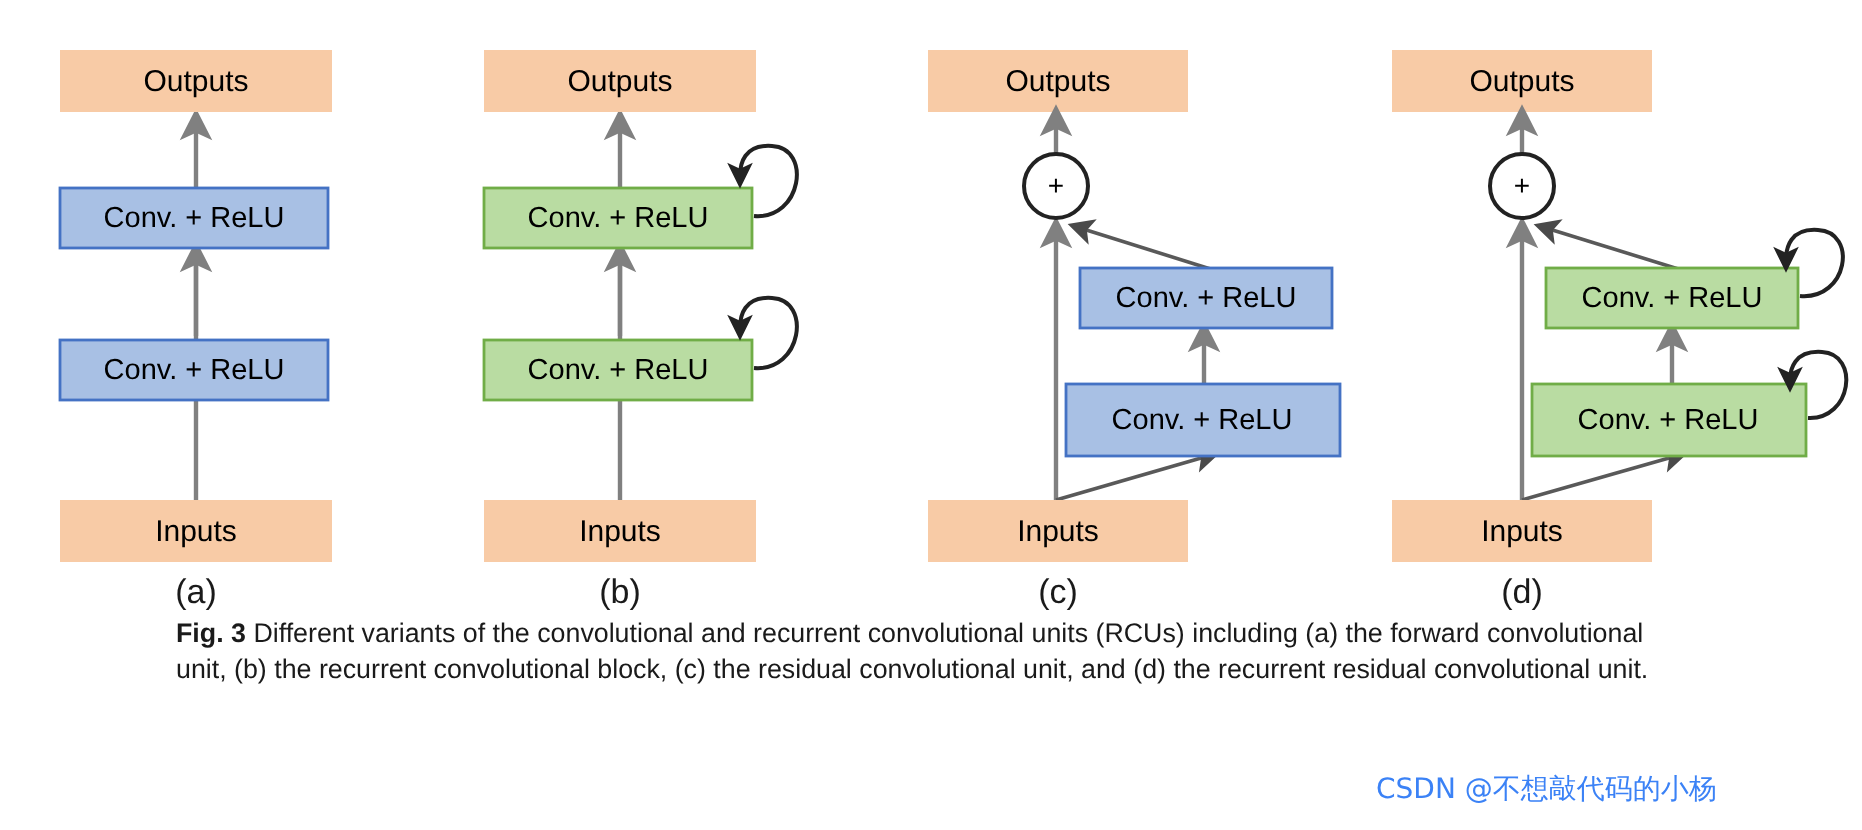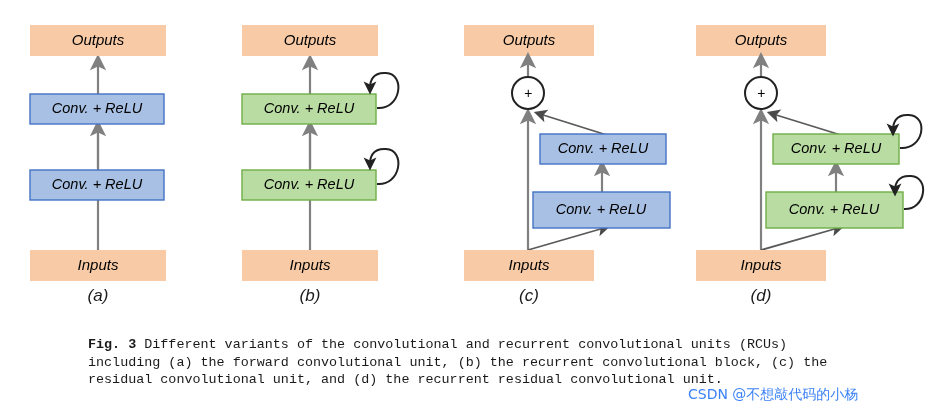--- a/index.html
+++ b/index.html
@@ -14,21 +14,20 @@
     overflow: hidden;
     font-family: "Liberation Sans", sans-serif;
     color: #1a1a1a;
   }
   #figure-area {
     position: absolute;
     left: 0;
     top: 0;
     width: 931px;
     height: 310px;
-    font-style: italic;
   }
   #figure-svg {
     display: block;
     width: 931px;
     height: 310px;
   }
   .node-text {
     font-family: "Liberation Sans", sans-serif;
     font-size: 15px;
     fill: #000000;
@@ -86,23 +85,23 @@
     fill: none;
   }
   .plus-circle {
     fill: #ffffff;
     stroke: #222222;
     stroke-width: 2.0;
   }
   #caption {
     position: absolute;
     left: 88px;
-    top: 336px;
+    top: 308px;
     width: 760px;
-    font-family: Liberation Mono, monospace;
+    font-family: Liberation Sans, sans-serif;
     font-size: 13.4px;
     line-height: 17.6px;
     color: #1a1a1a;
     text-align: left;
   }
   #caption .fig-label {
     font-weight: bold;
   }
   #watermark {
     position: absolute;

